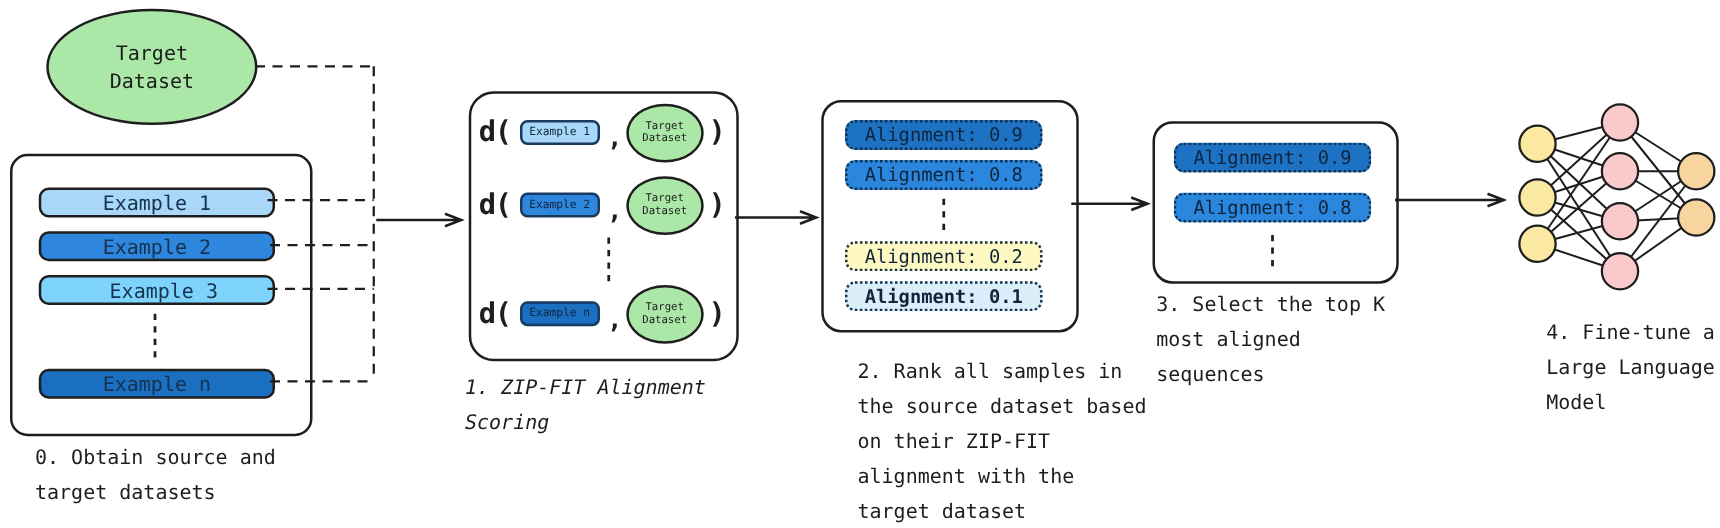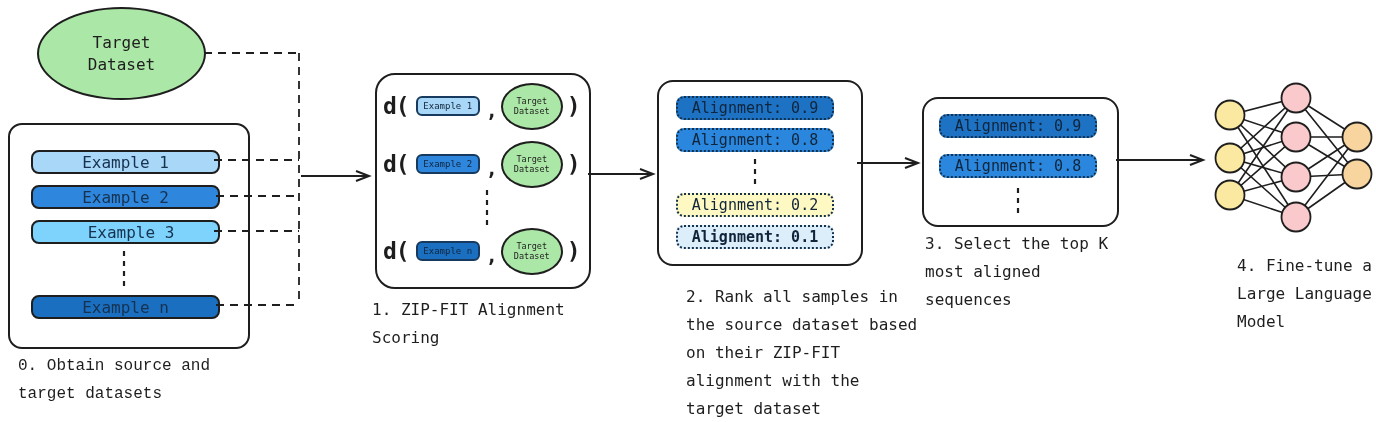--- a/index.html
+++ b/index.html
@@ -58,21 +58,21 @@
 
   <div id="target-ellipse" class="ellipse" style="background: rgb(171, 231, 166);">Target
 Dataset</div>
 
   <div class="box" style="left:8px;top:123px;width:238px;height:222px;border-radius:14px;">
     <div class="bar" style="top: 25px; background: rgb(168, 215, 248);">Example 1</div>
     <div class="bar" style="top: 60px; background: rgb(46, 134, 221);">Example 2</div>
     <div class="bar" style="top: 95px; background: #7dd3fc; padding-left: 11px;">Example 3</div>
     <div class="bar" style="top: 170px; background: rgb(27, 111, 192);">Example n</div>
   </div>
-  <div class="caption" style="left:18px;top:352px;font-family:Liberation Mono, monospace;">0. Obtain source and
+  <div class="caption" style="left:28px;top:352px;">0. Obtain source and
 target datasets</div>
 
   <div class="box" style="left:375px;top:73px;width:212px;height:212px;border-radius:20px;"></div>
   <div class="drow" style="top:82px;">
     <span class="dfunc">d(</span>
     <span class="mini-chip" style="background: rgb(168, 215, 248);">Example 1</span>
     <span class="dcomma">,</span>
     <span class="mini-ellipse" style="background: rgb(171, 231, 166);">Target
 Dataset</span>
     <span class="dclose">)</span>
@@ -86,21 +86,21 @@
     <span class="dclose">)</span>
   </div>
   <div class="drow" style="top:227px;">
     <span class="dfunc">d(</span>
     <span class="mini-chip" style="background: rgb(27, 111, 192);">Example n</span>
     <span class="dcomma">,</span>
     <span class="mini-ellipse" style="background: rgb(171, 231, 166);">Target
 Dataset</span>
     <span class="dclose">)</span>
   </div>
-  <div class="caption" style="left:372px;top:296px;">1. ZIP-FIT Alignment
+  <div class="caption" style="left:372px;top:296px;font-style:italic;">1. ZIP-FIT Alignment
 Scoring</div>
 
   <div class="box" style="left:657px;top:80px;width:202px;height:182px;"></div>
   <div class="align-chip" style="left: 676px; top: 96px; background: rgb(29, 114, 196);">Alignment: 0.9</div>
   <div class="align-chip" style="left: 676px; top: 128px; background: rgb(43, 135, 221);">Alignment: 0.8</div>
   <div class="align-chip" style="left: 676px; top: 193px; background: #fef9c3;">Alignment: 0.2</div>
   <div class="align-chip" style="left: 676px; top: 225px; background: rgb(221, 238, 251); font-weight: bold;">Alignment: 0.1</div>
   <div class="caption" style="left:686px;top:283px;">2. Rank all samples in
 the source dataset based
 on their ZIP-FIT

